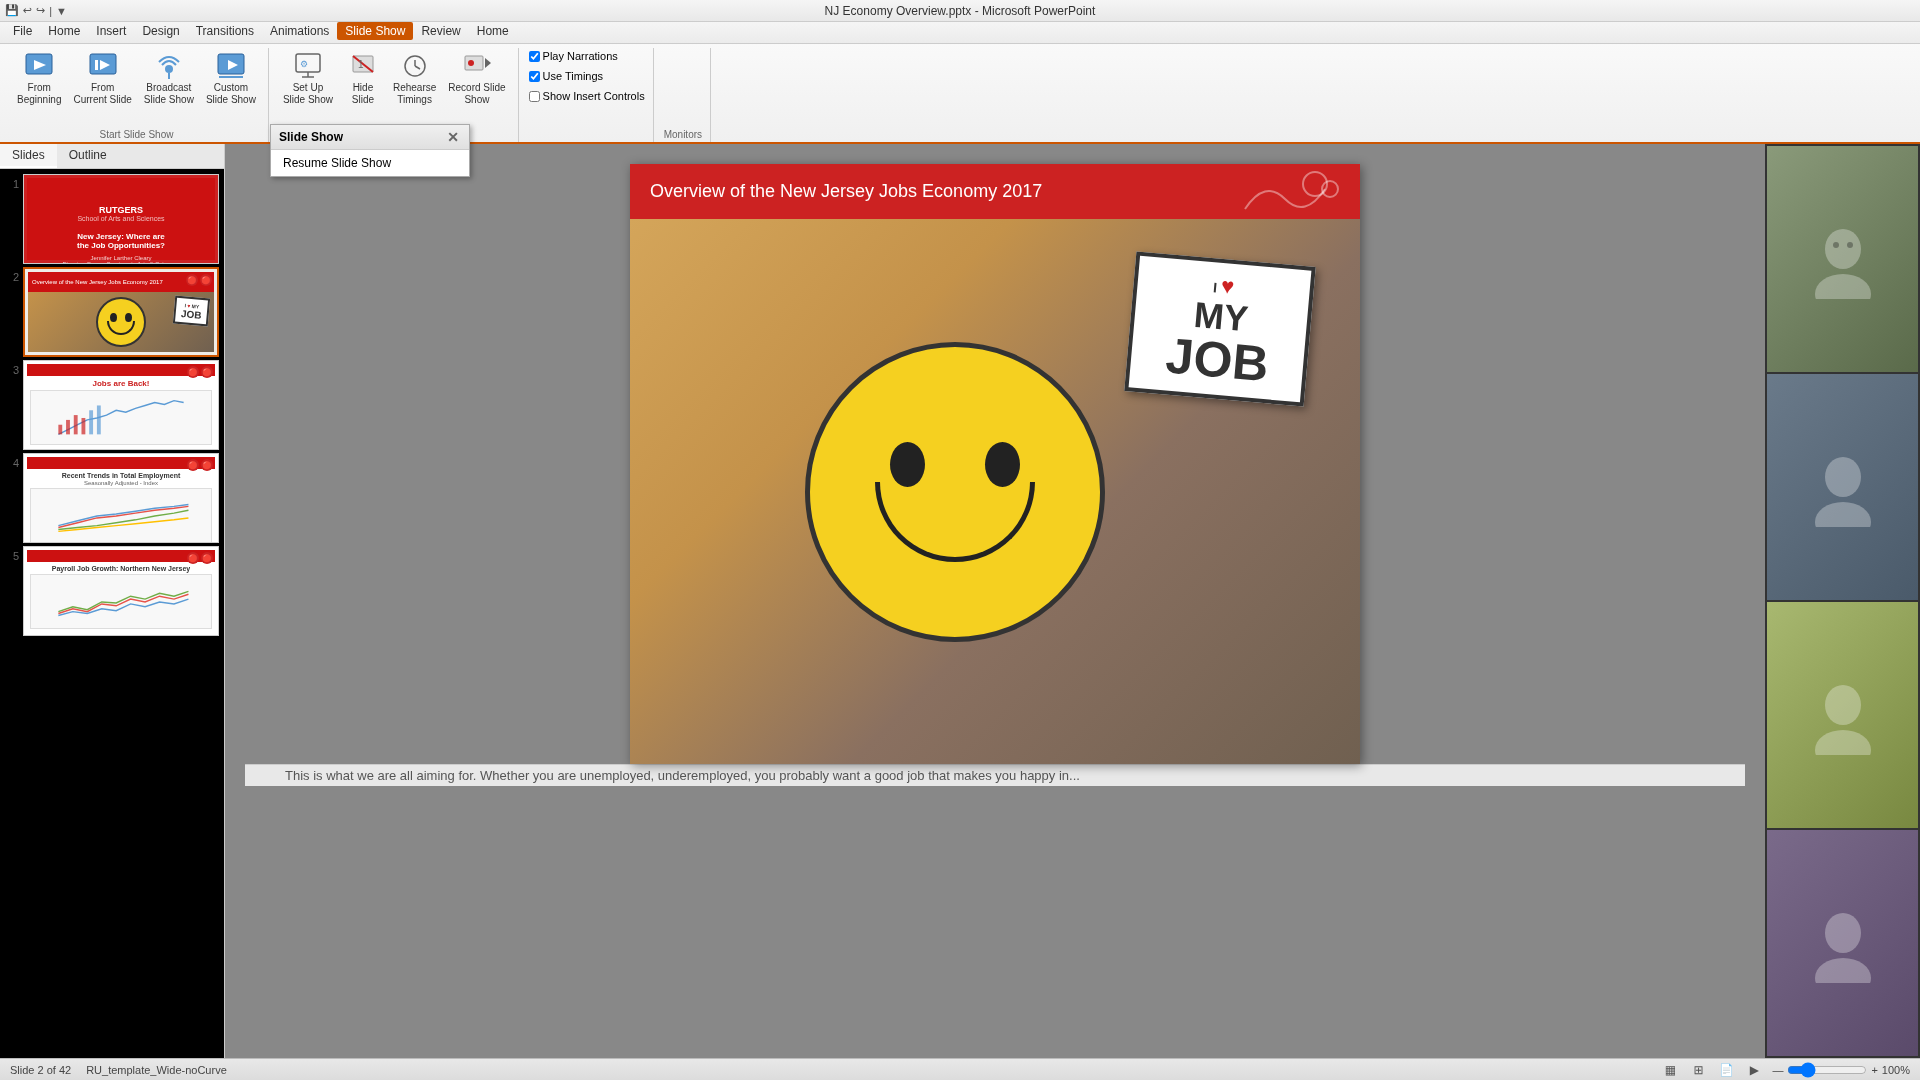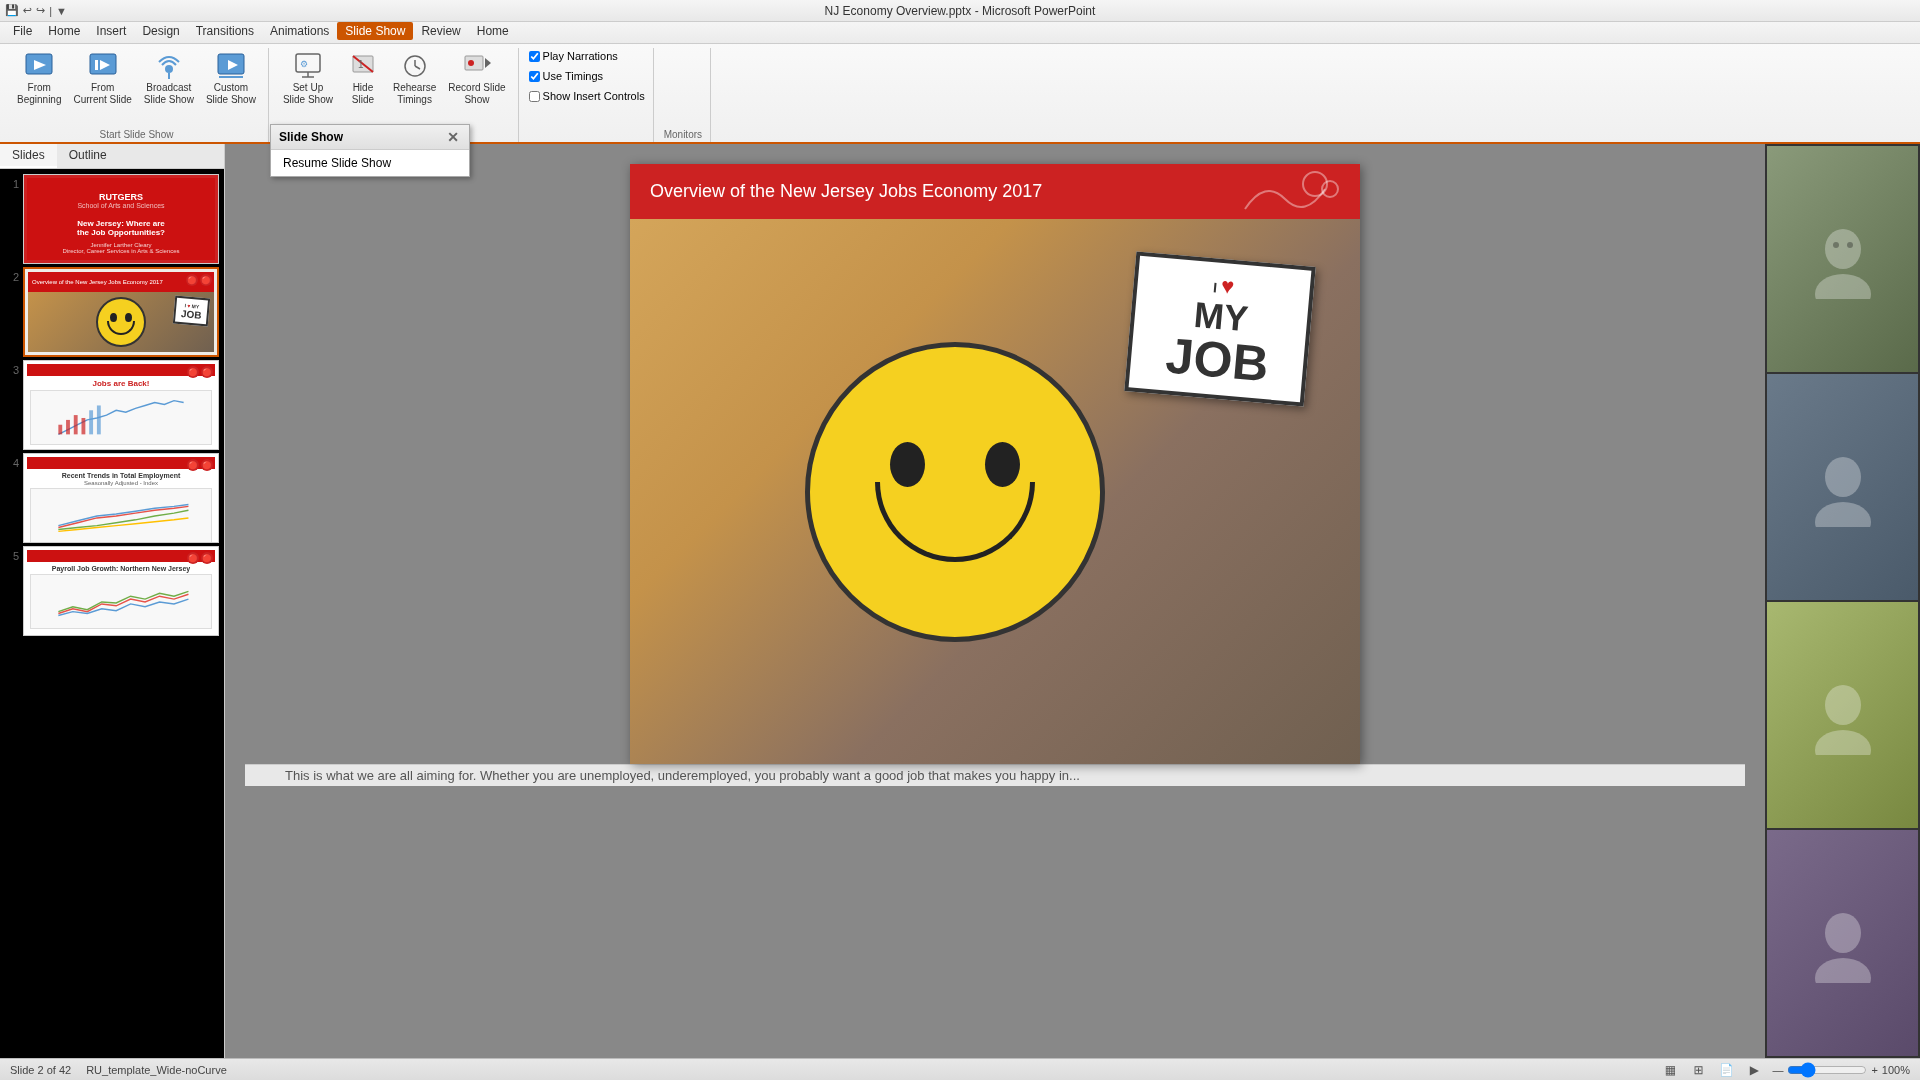--- a/index.html
+++ b/index.html
@@ -398,21 +398,21 @@
     <div id="sidebar-tabs">
       <div class="sidebar-tab active">Slides</div>
       <div class="sidebar-tab">Outline</div>
     </div>
     <div id="slide-panel">
 
       <div class="slide-thumb">
         <span class="slide-num">1</span>
         <div class="slide-img">
           <div class="slide1-bg slide-img-inner">
-            <div style="background: #cc1111; width:100%; height:100%; position:relative; padding:9px;">
+            <div style="background: #cc1111; width:100%; height:100%; position:relative; padding:22px;">
               <div style="color:white; font-weight:bold; font-size:9px; text-align:center; margin-top:5px;">RUTGERS</div>
               <div style="color:rgba(255,255,255,0.7); font-size:7px; text-align:center;">School of Arts and Sciences</div>
               <div style="color:white; font-size:8px; font-weight:bold; text-align:center; margin-top:10px;">New Jersey: Where are<br>the Job Opportunities?</div>
               <div style="color:rgba(255,255,255,0.8); font-size:6px; text-align:center; margin-top:5px;">Jennifer Larther Cleary<br>Director, Career Services in Arts &amp; Sciences</div>
             </div>
           </div>
         </div>
       </div>
 
       <div class="slide-thumb active">

